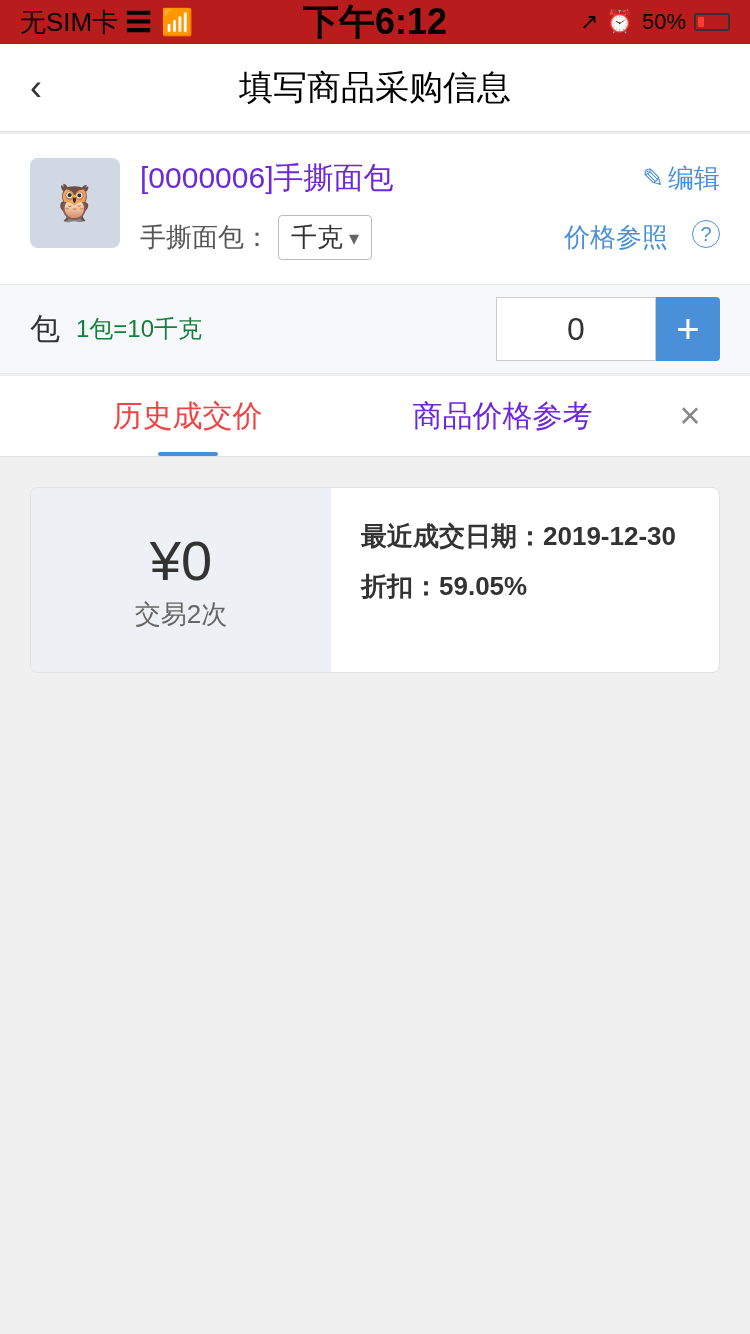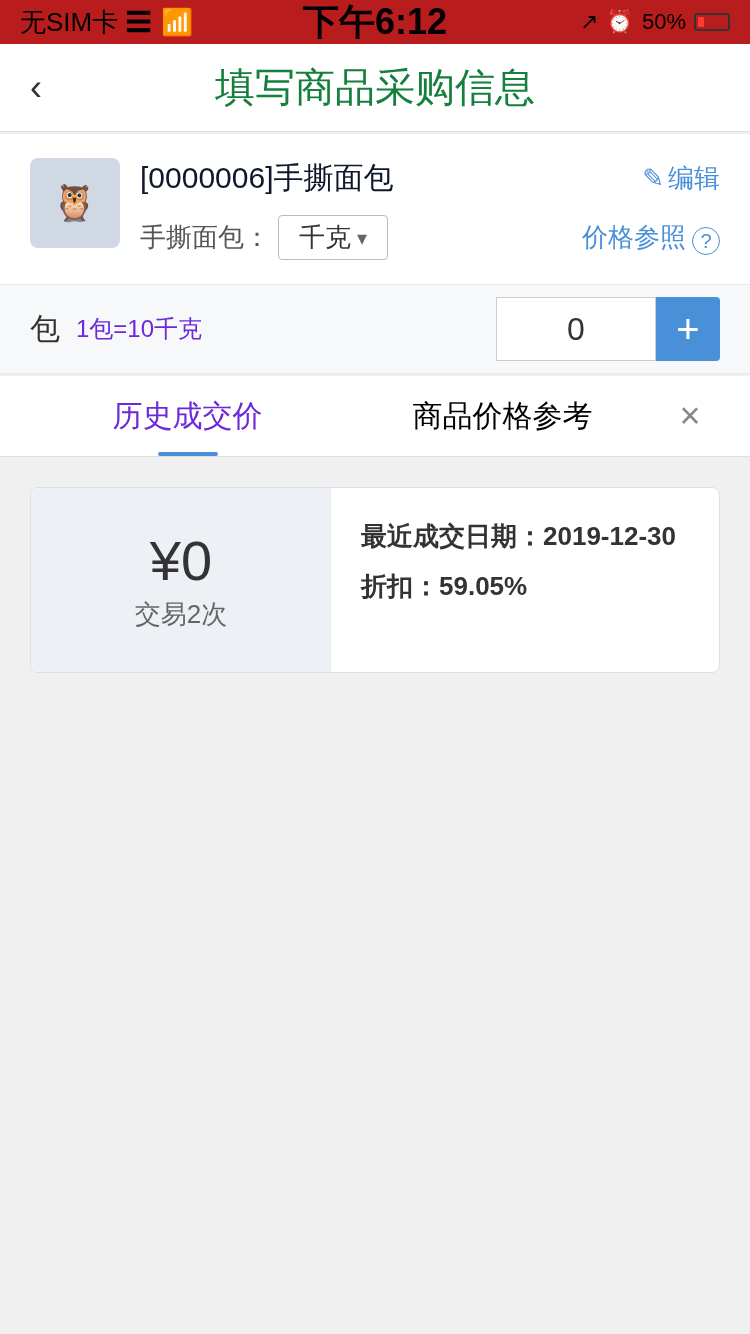--- a/index.html
+++ b/index.html
@@ -77,23 +77,23 @@
     .nav-back {
       padding: 0 30px;
       font-size: 36px;
       color: #333;
       cursor: pointer;
     }
     .nav-title {
       position: absolute;
       left: 50%;
       transform: translateX(-50%);
-      font-size: 40px;
+      font-size: 34px;
       font-weight: 500;
-      color: #15803d;
+      color: #000000;
     }
 
     
     .product-card {
       width: 750px;
       background: #ffffff;
       padding: 24px 30px;
       margin-top: 2px;
       display: flex;
       align-items: flex-start;
@@ -117,21 +117,21 @@
       flex: 1;
     }
     .product-header {
       display: flex;
       justify-content: space-between;
       align-items: center;
       margin-bottom: 16px;
     }
     .product-name {
       font-size: 30px;
-      color: #0f172a;
+      color: #6d28d9;
       font-weight: 500;
     }
     .edit-link {
       font-size: 26px;
       color: #4a90d9;
       display: flex;
       align-items: center;
       gap: 4px;
     }
     .product-unit-row {
@@ -141,31 +141,31 @@
     }
     .unit-label {
       font-size: 26px;
       color: #555;
     }
     .unit-select {
       display: inline-flex;
       align-items: center;
       border: 1px solid #bbb;
       border-radius: 4px;
-      padding: 4px 20px;
+      padding: 4px 12px;
       font-size: 26px;
       color: #333;
       gap: 6px;
     }
     .price-ref-link {
       font-size: 26px;
       color: #4a90d9;
       display: flex;
-      align-items: flex-end;
-      gap: 6px;
+      align-items: flex-start;
+      gap: 24px;
     }
 
     
     .quantity-row {
       width: 750px;
       background: #f7f8fa;
       height: 90px;
       display: flex;
       align-items: center;
       padding: 0 30px;
@@ -173,21 +173,21 @@
       border-bottom: 1px solid #e8e8e8;
     }
     .quantity-label {
       font-size: 30px;
       color: #333;
       font-weight: 500;
       margin-right: 16px;
     }
     .quantity-unit-hint {
       font-size: 24px;
-      color: #6d28d9;
+      color: #15803d;
     }
     .quantity-input-group {
       margin-left: auto;
       display: flex;
       align-items: center;
     }
     .quantity-input-box {
       width: 160px;
       height: 64px;
       border: 1px solid #ccc;
@@ -223,26 +223,26 @@
       margin-top: 2px;
     }
     .tab-item {
       flex: 1;
       height: 80px;
       display: flex;
       flex-direction: column;
       align-items: center;
       justify-content: center;
       font-size: 30px;
-      color: #000000;
+      color: #6d28d9;
       cursor: pointer;
       position: relative;
     }
     .tab-item.active {
-      color: #6d28d9;
+      color: #ef4444;
     }
     .tab-underline {
       position: absolute;
       bottom: 0;
       left: 50%;
       transform: translateX(-50%);
       width: 60px;
       height: 4px;
       background: #4a90d9;
       border-radius: 2px;

